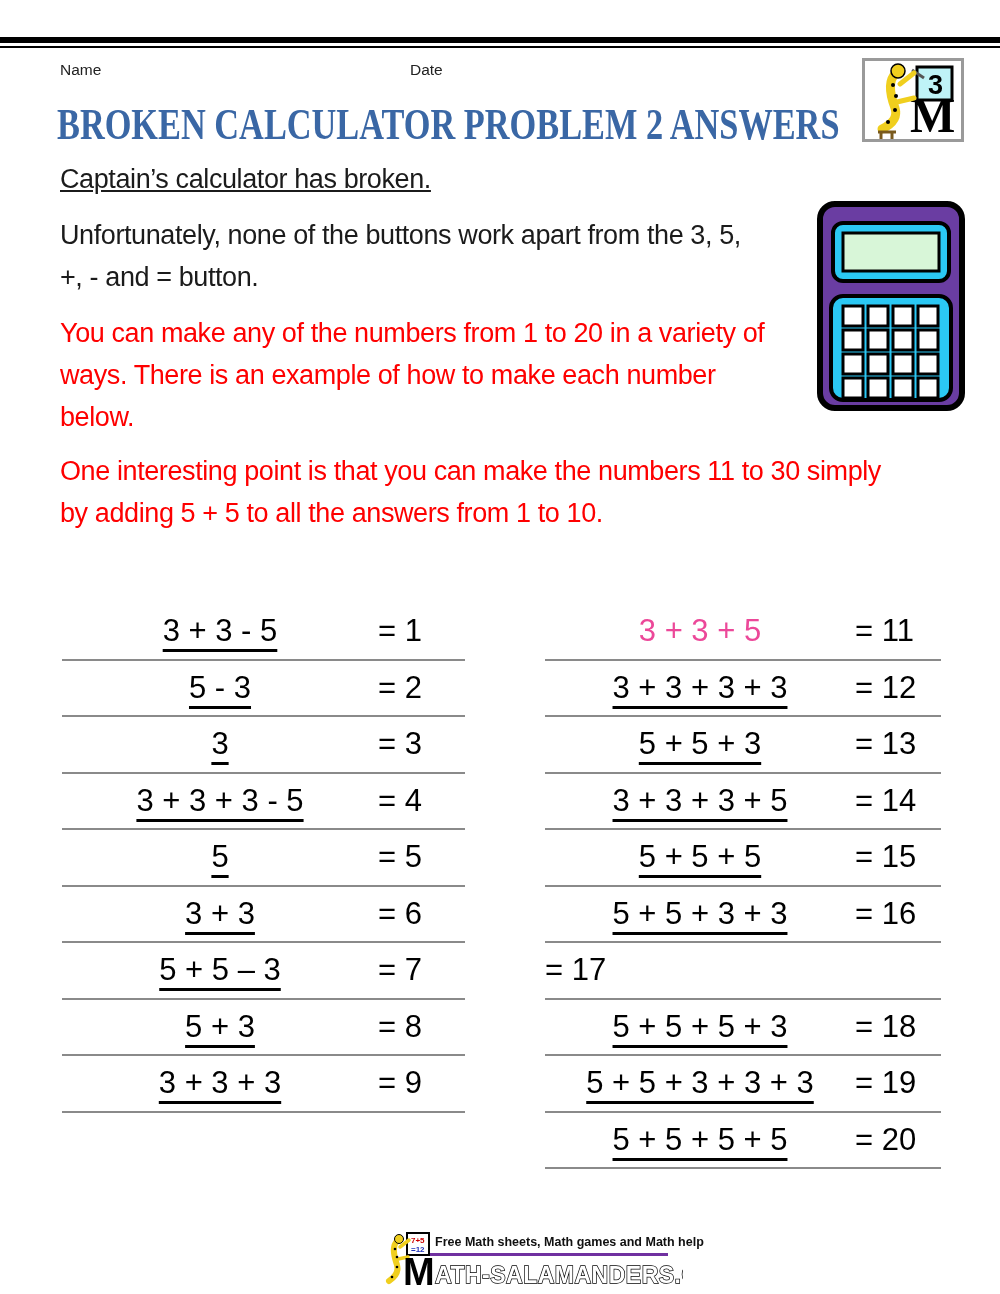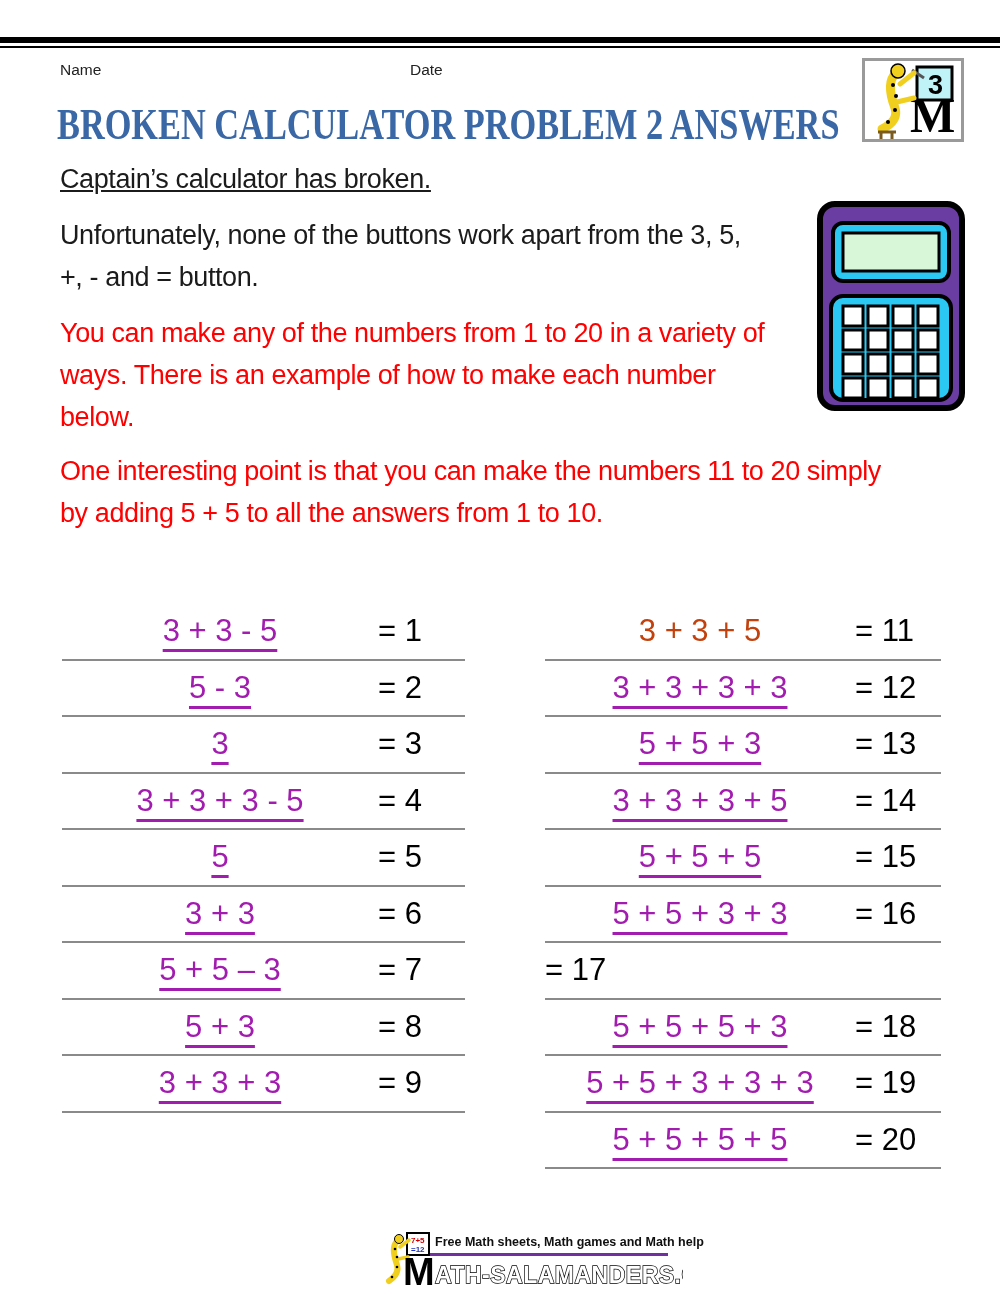--- a/index.html
+++ b/index.html
@@ -39,22 +39,22 @@
 
   
   .eqtable { top:604px; }
   .eqtable.left  { left:62px;  width:403px; }
   .eqtable.right { left:545px; width:396px; }
   .trow { height:56.5px; display:flex; align-items:center; border-bottom:2px solid #8a8a8a; box-sizing:border-box; }
   .texpr { text-align:center; font-size:31px; white-space:nowrap; }
   .eqtable.left  .texpr { width:316px; }
   .eqtable.right .texpr { width:310px; }
   .teq { flex:1; text-align:left; font-size:31px; color:#000; white-space:nowrap; }
-  .c-red { color:#a21caf; text-decoration:underline; text-decoration-thickness:3px; text-underline-offset:8px; }
-  .c-black { color:#c2410c; text-decoration:none; }
+  .c-red { color:#000000; text-decoration:underline; text-decoration-thickness:3px; text-underline-offset:8px; }
+  .c-black { color:#ec4899; text-decoration:none; }
 
   
   .footer { left:383px; top:1231px; width:300px; height:62px; }
   .f-tagline { position:absolute; left:52px; top:4px; font-size:12.5px; font-weight:bold; color:#101010; white-space:nowrap; }
   .f-rule { position:absolute; left:47px; top:22px; width:238px; height:3px; background:#7030a0; }
   .f-minilogo { position:absolute; left:0; top:0; }
   .f-wordmark { position:absolute; left:20px; top:22px; }
 </style>
 </head>
 <body>
@@ -96,21 +96,21 @@
     <div class="tline">+, - and = button.</div>
   </div>
 
   <div class="abs intro red-u para-red1">
     <div class="tline">You can make any of the numbers from 1 to 20 in a variety of</div>
     <div class="tline">ways. There is an example of how to make each number</div>
     <div class="tline">below.</div>
   </div>
 
   <div class="abs intro red-u para-red2">
-    <div class="tline">One interesting point is that you can make the numbers 11 to 20 simply</div>
+    <div class="tline">One interesting point is that you can make the numbers 11 to 30 simply</div>
     <div class="tline">by adding 5 + 5 to all the answers from 1 to 10.</div>
   </div>
 
   <div class="abs calc">
     <svg width="150" height="212" viewBox="0 0 150 212">
       <rect x="4" y="4" width="142" height="204" rx="15" fill="#6a3da2" stroke="#000" stroke-width="6"></rect>
       <rect x="17" y="23" width="116" height="58" rx="10" fill="#2bc8f4" stroke="#000" stroke-width="4"></rect>
       <rect x="27" y="33" width="96" height="38" fill="#d8f6d8" stroke="#000" stroke-width="3"></rect>
       <rect x="15" y="96" width="120" height="104" rx="12" fill="#2bc8f4" stroke="#000" stroke-width="4"></rect>
       <g fill="#ffffff" stroke="#000" stroke-width="3">

